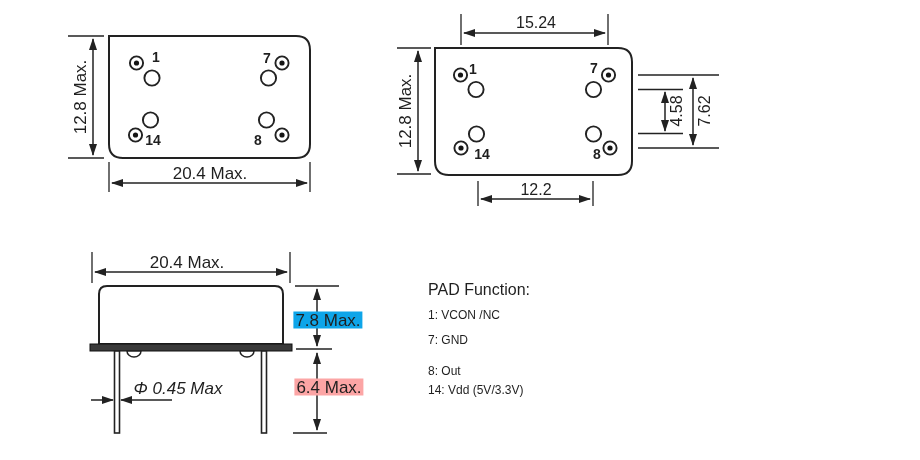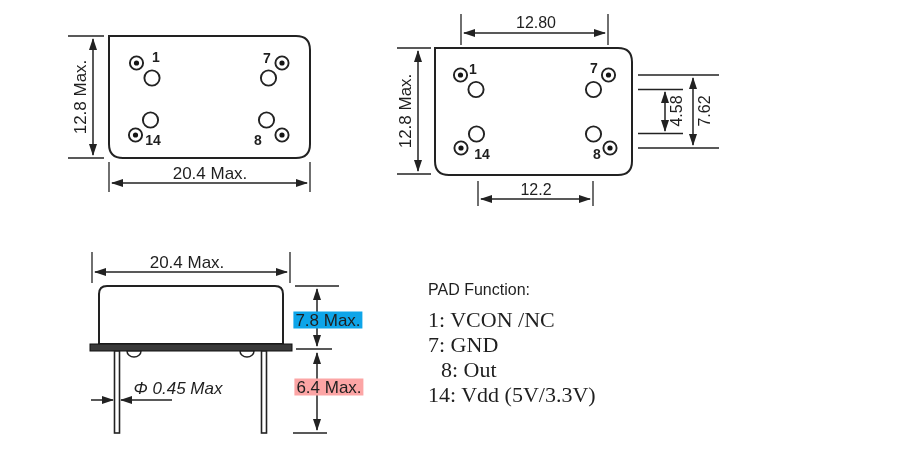--- a/index.html
+++ b/index.html
@@ -28,21 +28,21 @@
     white-space:nowrap;
     line-height:1;
     color:#1f1f1f;
   }
   .rot{transform:translate(-50%,-50%) rotate(-90deg);}
   .f17{font-size:17px;}
   .f16{font-size:16px;}
   .f14{font-size:14px;font-weight:600;}
   .pad-block{position:absolute;left:428px;top:281px;}
   .pad-heading{font-size:16px;font-weight:400;line-height:1;}
-  .pad-item{position:absolute;left:0;font-size:22px;line-height:1;white-space:nowrap;font-family:Liberation Serif, serif;}
+  .pad-item{position:absolute;left:0;font-size:12px;line-height:1;white-space:nowrap;}
 </style>
 </head>
 <body>
 
 <div class="canvas">
 
   <svg width="920" height="460" viewBox="0 0 920 460">
     <defs>
       <marker id="ah" viewBox="0 0 12 8" refX="11" refY="4" markerWidth="12" markerHeight="8" orient="auto-start-reverse" markerUnits="userSpaceOnUse">
         <path d="M0,0 L12,4 L0,8 Z" fill="#222222"></path>
@@ -173,36 +173,36 @@
     </g>
   </svg>
 
   <span class="lbl rot f17" style="left:80px;top:97px;">12.8 Max.</span>
   <span class="lbl f17" style="left:210px;top:173px;">20.4 Max.</span>
   <span class="lbl f14" style="left:156px;top:57px;">1</span>
   <span class="lbl f14" style="left:267px;top:58px;">7</span>
   <span class="lbl f14" style="left:153px;top:140px;">14</span>
   <span class="lbl f14" style="left:258px;top:140px;">8</span>
 
-  <span class="lbl f16" style="left:536px;top:23px;">12.80</span>
+  <span class="lbl f16" style="left:536px;top:23px;">15.24</span>
   <span class="lbl rot f17" style="left:405px;top:111px;">12.8 Max.</span>
   <span class="lbl rot f16" style="left:677px;top:111px;">4.58</span>
   <span class="lbl rot f16" style="left:705px;top:111px;">7.62</span>
   <span class="lbl f16" style="left:536px;top:190px;">12.2</span>
   <span class="lbl f14" style="left:473px;top:69px;">1</span>
   <span class="lbl f14" style="left:594px;top:68px;">7</span>
   <span class="lbl f14" style="left:482px;top:154px;">14</span>
   <span class="lbl f14" style="left:597px;top:154px;">8</span>
 
   <span class="lbl f17" style="left:187px;top:262px;">20.4 Max.</span>
   <span class="lbl f17" style="left:328px;top:320px;background:#0ea5e9;padding:0 2px;">7.8 Max.</span>
   <span class="lbl f17" style="left:329px;top:387px;background:#fca5a5;padding:0 2px;">6.4 Max.</span>
   <span class="lbl f17" style="left:178px;top:388px;font-style:italic;">Φ 0.45 Max</span>
 
   <div class="pad-block">
     <span class="pad-heading">PAD Function:</span>
     <span class="pad-item" style="top:28px;">1: VCON /NC</span>
     <span class="pad-item" style="top:53px;">7: GND</span>
-    <span class="pad-item" style="top:78px;margin-left:13px;">8: Out</span>
+    <span class="pad-item" style="top:84px;">8: Out</span>
     <span class="pad-item" style="top:103px;">14: Vdd (5V/3.3V)</span>
   </div>
 
 </div>
 
 </body></html>

